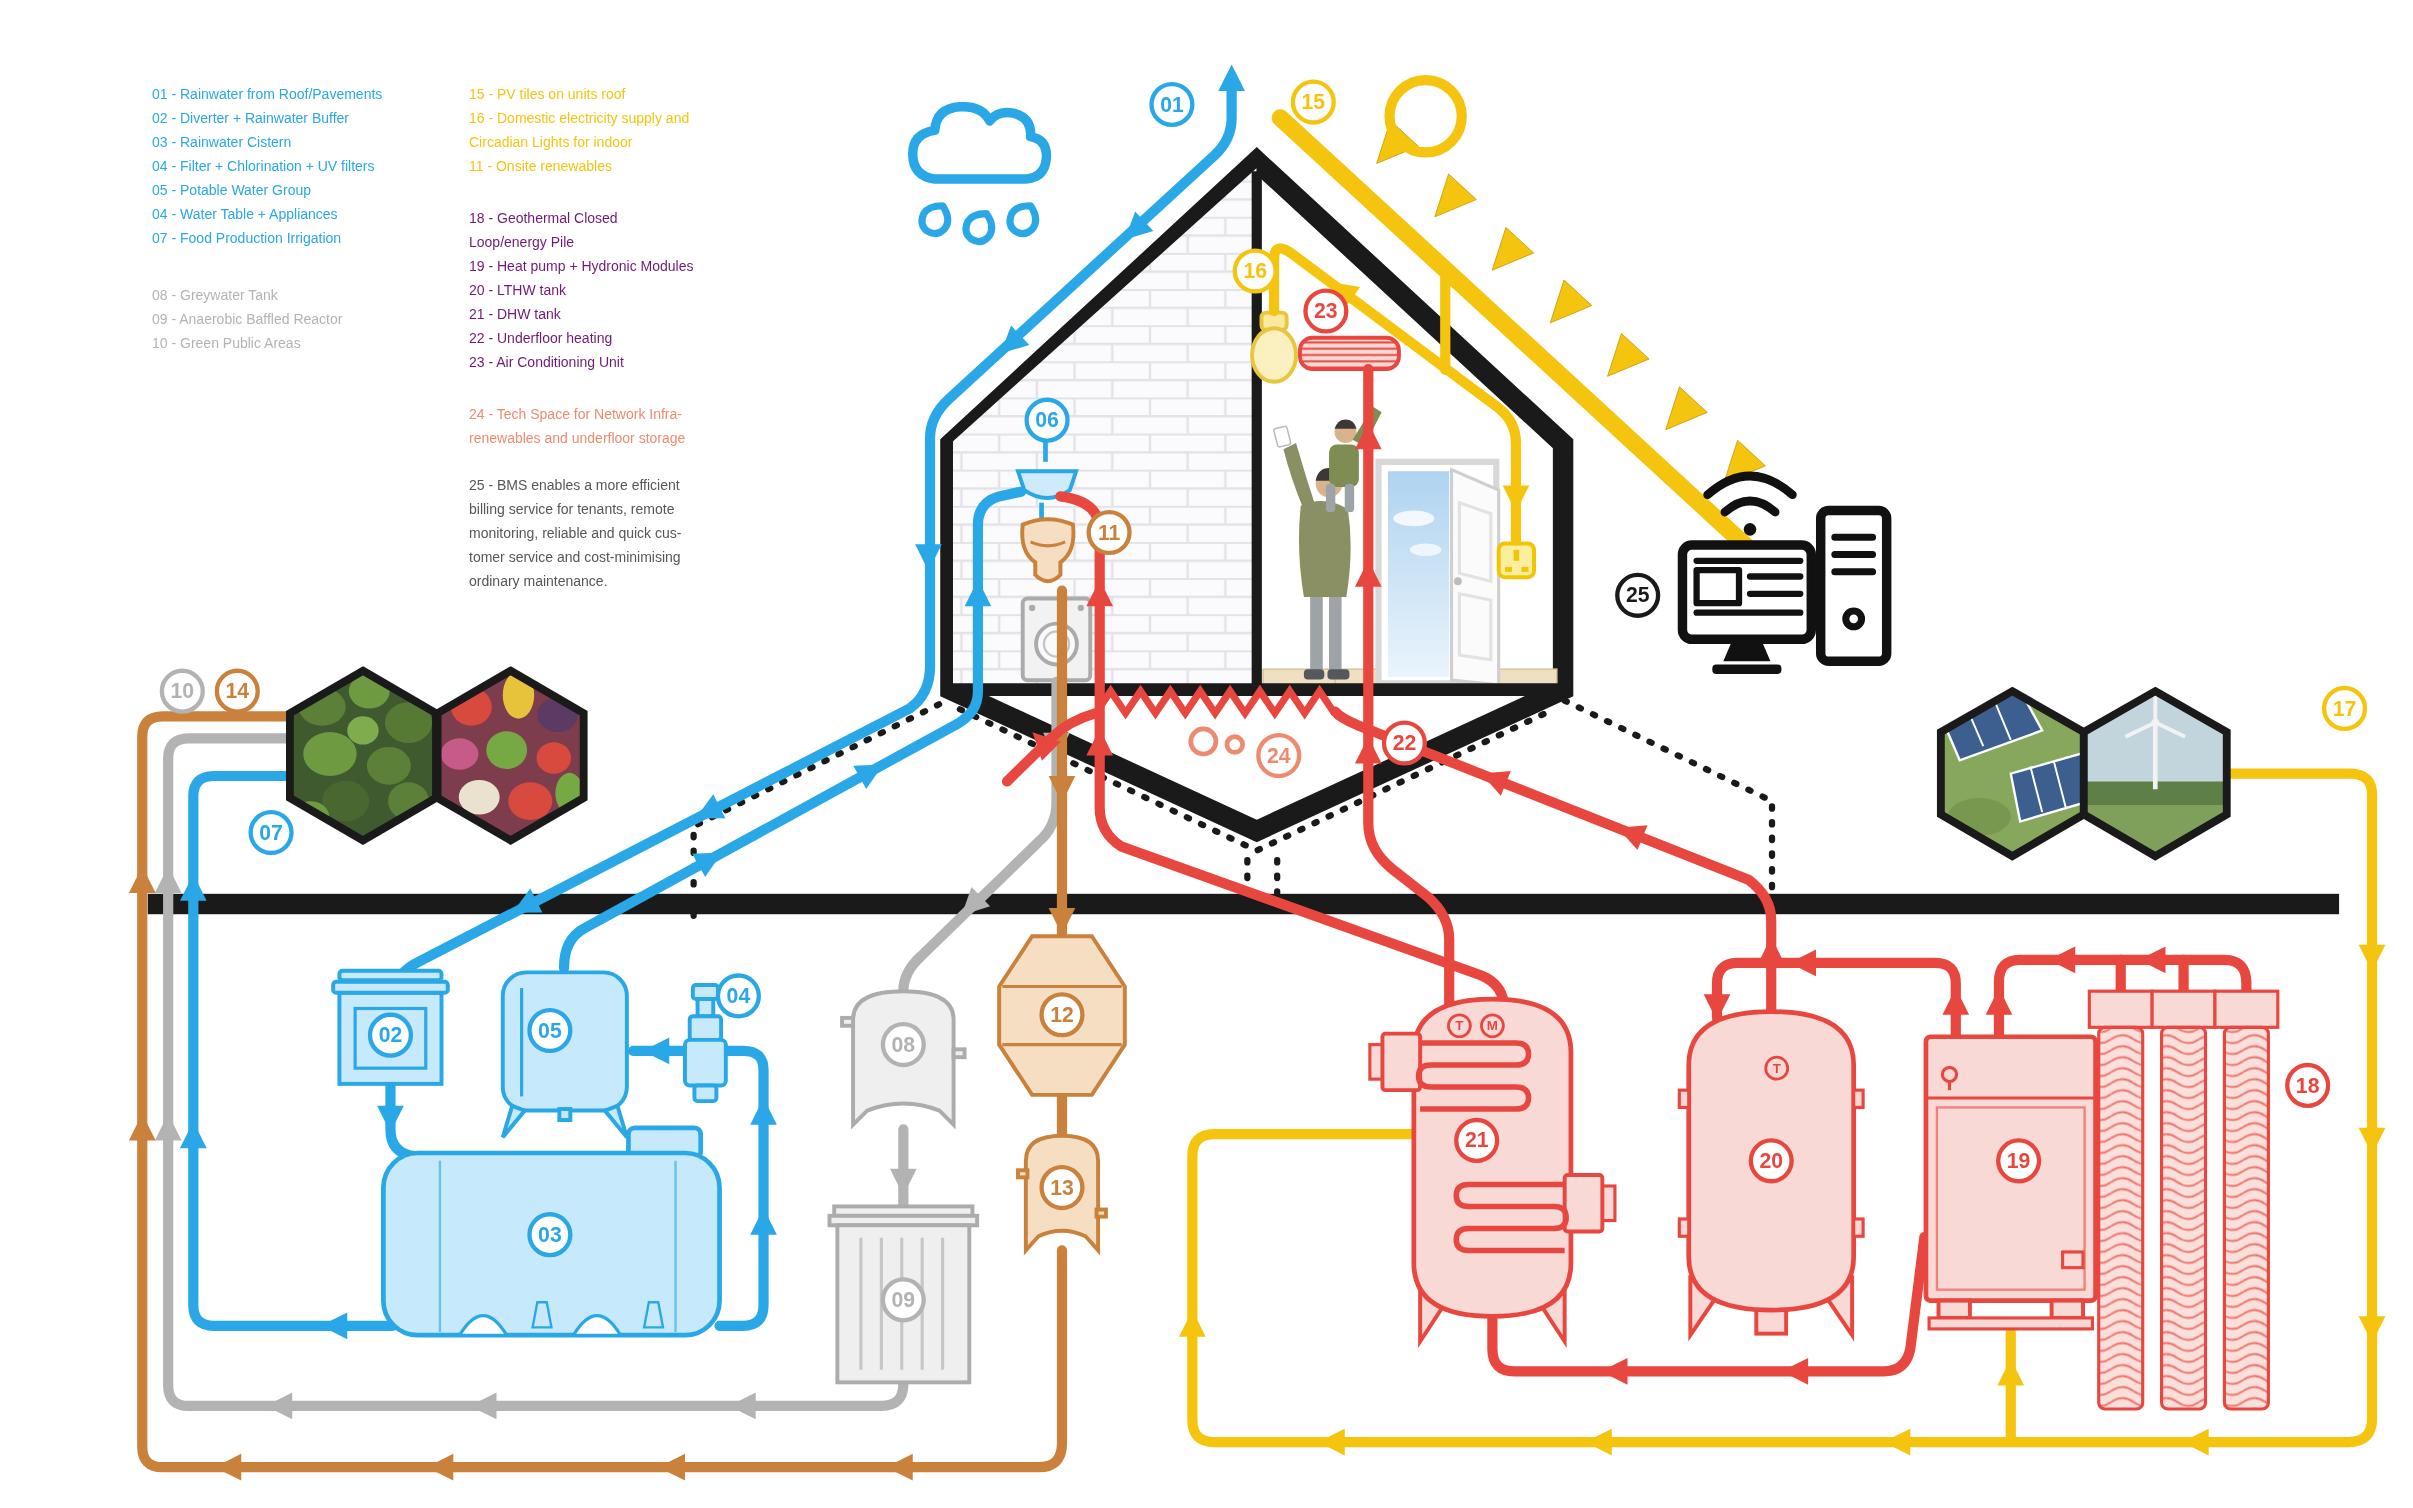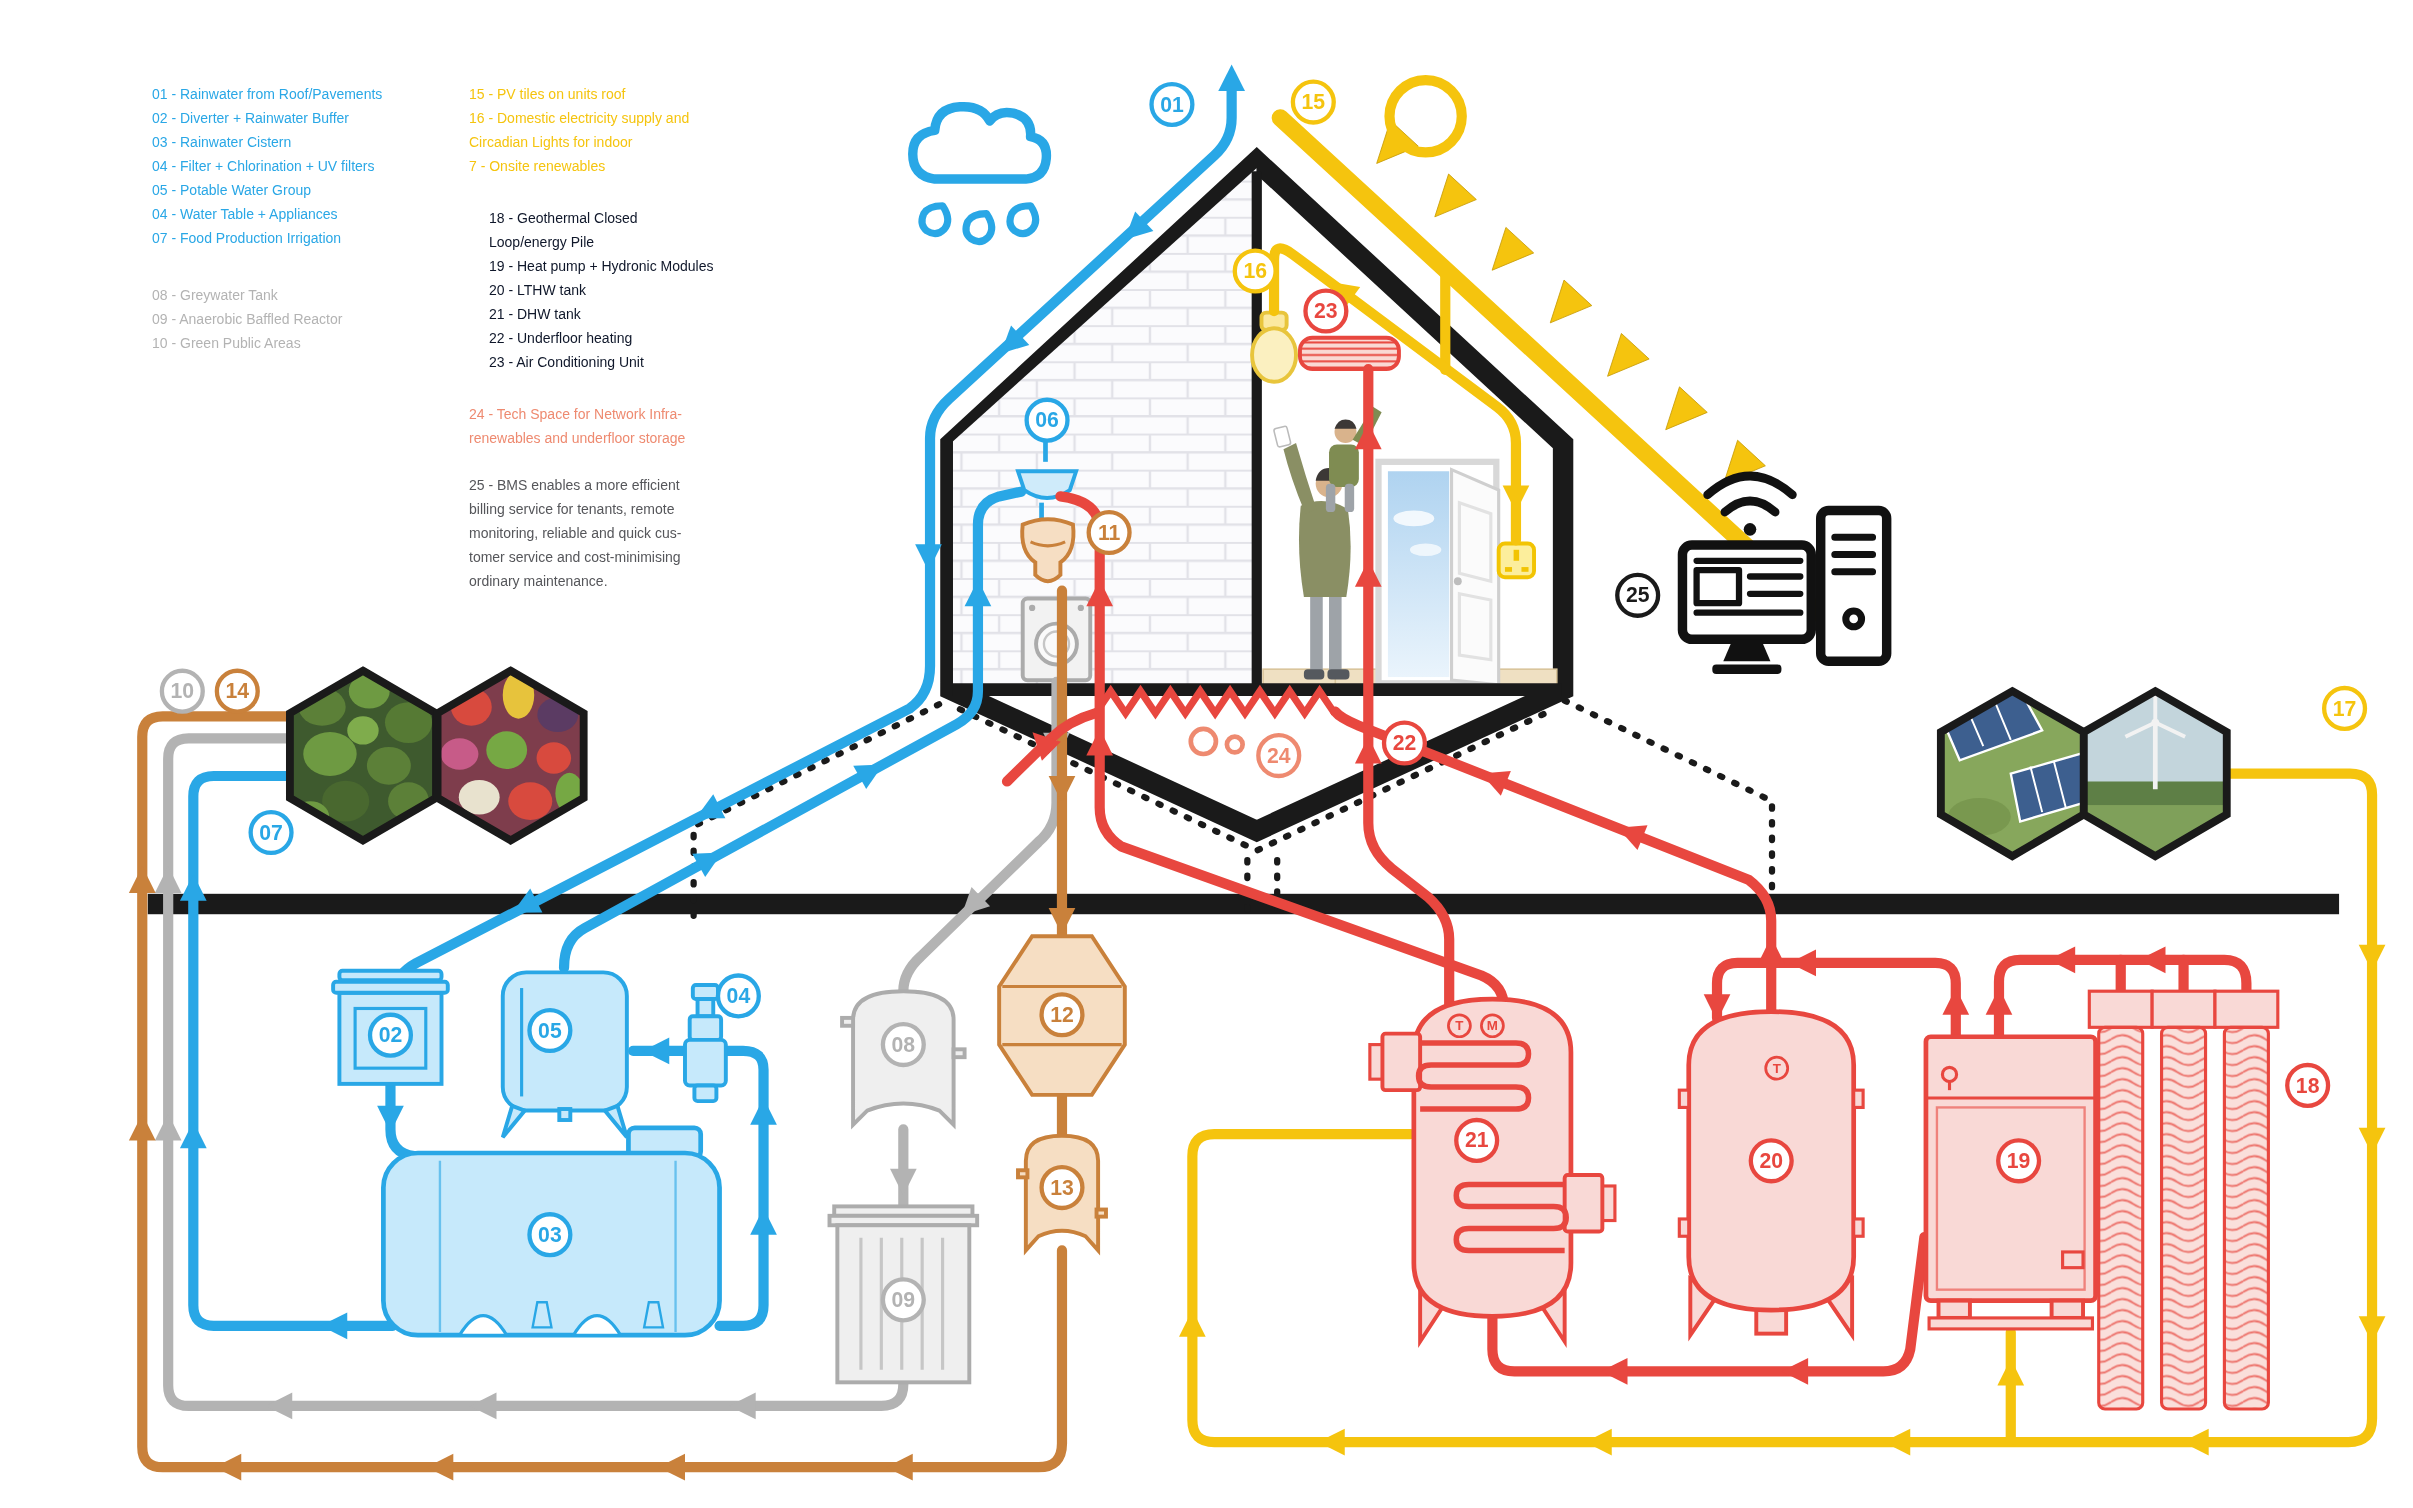--- a/index.html
+++ b/index.html
@@ -566,23 +566,23 @@
       </div>
       <div class="legend-group" style="left: 152px; top: 283px; color: rgb(179, 179, 179);">
         <div class="legend-line">08 - Greywater Tank</div>
         <div class="legend-line">09 - Anaerobic Baffled Reactor</div>
         <div class="legend-line">10 - Green Public Areas</div>
       </div>
       <div class="legend-group" style="left: 469px; top: 82px; color: rgb(245, 196, 14);">
         <div class="legend-line">15 - PV tiles on units roof</div>
         <div class="legend-line">16 - Domestic electricity supply and</div>
         <div class="legend-line">Circadian Lights for indoor</div>
-        <div class="legend-line">7 - Onsite renewables</div>
+        <div class="legend-line">11 - Onsite renewables</div>
       </div>
-      <div class="legend-group" style="left: 489px; top: 206px; color: #0f172a;">
+      <div class="legend-group" style="left: 469px; top: 206px; color: #701a75;">
         <div class="legend-line">18 - Geothermal Closed</div>
         <div class="legend-line">Loop/energy Pile</div>
         <div class="legend-line">19 - Heat pump + Hydronic Modules</div>
         <div class="legend-line">20 - LTHW tank</div>
         <div class="legend-line">21 - DHW tank</div>
         <div class="legend-line">22 - Underfloor heating</div>
         <div class="legend-line">23 - Air Conditioning Unit</div>
       </div>
       <div class="legend-group" style="left: 469px; top: 402px; color: rgb(238, 138, 112);">
         <div class="legend-line">24 - Tech Space for Network Infra-</div>

